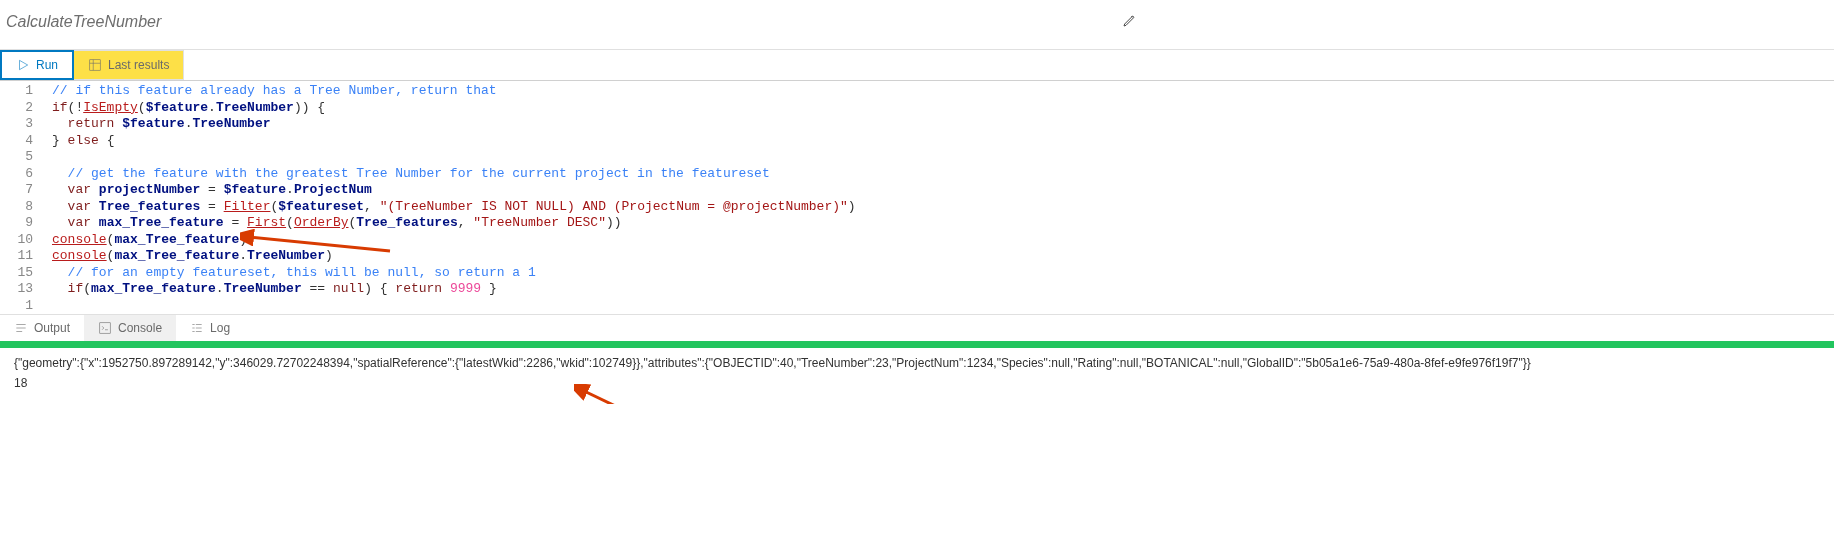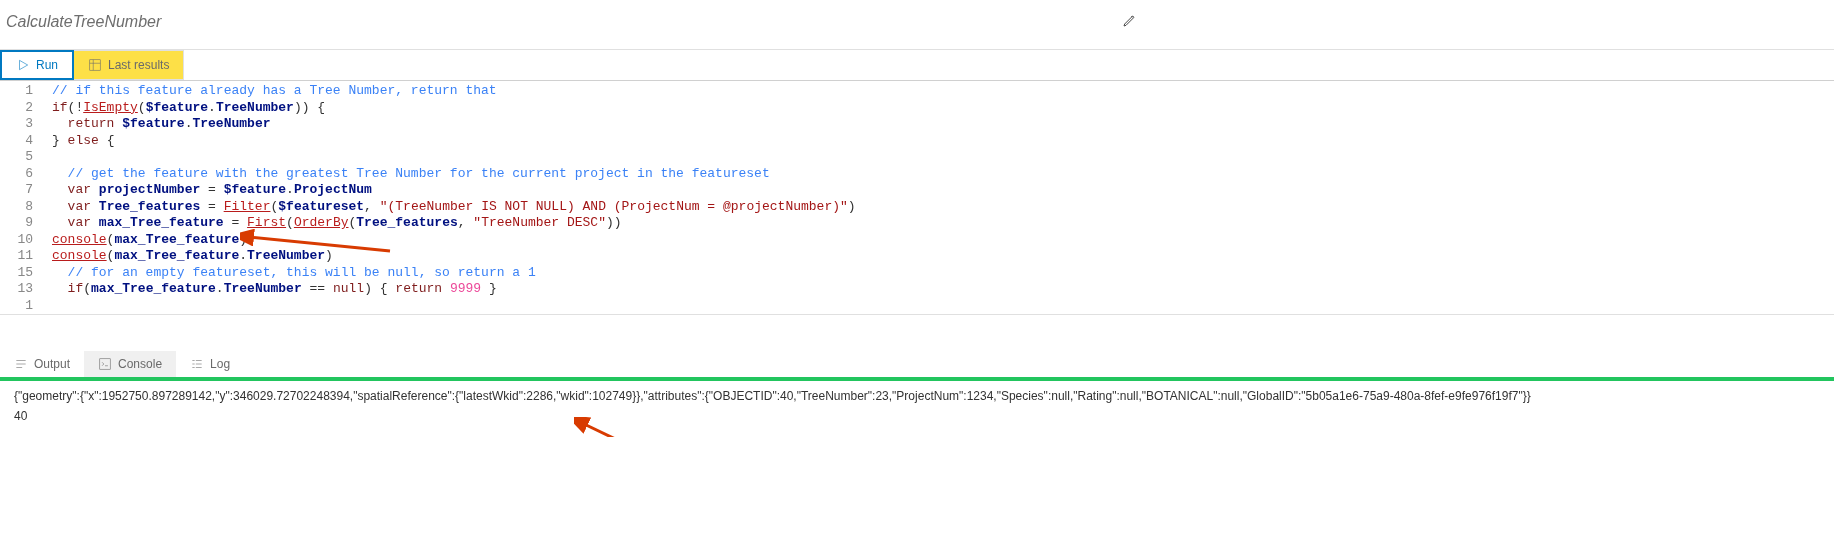--- a/index.html
+++ b/index.html
@@ -28,21 +28,21 @@
   .tok-kw { color: #7f1d1d; }
   .tok-str { color: #a31515; }
   .tok-fn { color: #b91c1c; text-decoration: underline; }
   .tok-num { color: #ec4899; }
   .tok-op { color: #323232; }
   .tok-ident { color: #001080; font-weight: bold; }
   
   .arrow1 { position: absolute; left: 240px; top: 148px; pointer-events: none; }
   .arrow2 { position: absolute; left: 574px; top: 36px; pointer-events: none; }
   
-  .bottom-tabs { display: flex; border-bottom: 4px solid #22c55e; margin-top: 36px; }
+  .bottom-tabs { display: flex; border-bottom: 7px solid #22c55e; }
   .btab { display: flex; align-items: center; gap: 6px; padding: 6px 14px; font-size: 12px; background: #fff; border: none; cursor: pointer; color: #6a6a6a; }
   .btab.active { background: #f0f0f0; }
   .btab svg { width: 14px; height: 14px; stroke: #6a6a6a; fill: none; }
   
   .console-wrap { position: relative; }
   .console-out { padding: 8px 14px; font-family: "Segoe UI", Arial, sans-serif; font-size: 12px; color: #323232; }
   .console-out .line { margin-bottom: 6px; white-space: nowrap; overflow: hidden; }
 </style>
 </head>
 <body>
@@ -121,21 +121,21 @@
     <svg viewBox="0 0 24 24">
         <path d="M4 6h4M4 12h4M4 18h4M10 6h10M10 12h10M10 18h10"></path>
       </svg>
     <span>Log</span>
   </button>
 </div>
 
 <div class="console-wrap">
   <div class="console-out">
     <div class="line">{"geometry":{"x":1952750.897289142,"y":346029.72702248394,"spatialReference":{"latestWkid":2286,"wkid":102749}},"attributes":{"OBJECTID":40,"TreeNumber":23,"ProjectNum":1234,"Species":null,"Rating":null,"BOTANICAL":null,"GlobalID":"5b05a1e6-75a9-480a-8fef-e9fe976f19f7"}}</div>
-    <div class="line">40</div>
+    <div class="line">18</div>
   </div>
   <svg class="arrow2" width="120" height="60">
     <defs>
         <marker id="ah2" markerWidth="10" markerHeight="10" refX="2" refY="3" orient="auto">
           <path d="M0,0 L0,6 L8,3 z" fill="#d83b01"></path>
         </marker>
       </defs>
     <line x1="110" y1="55" x2="8" y2="6" stroke="#d83b01" stroke-width="3" marker-end="url(#ah2)"></line>
   </svg>
 </div>

